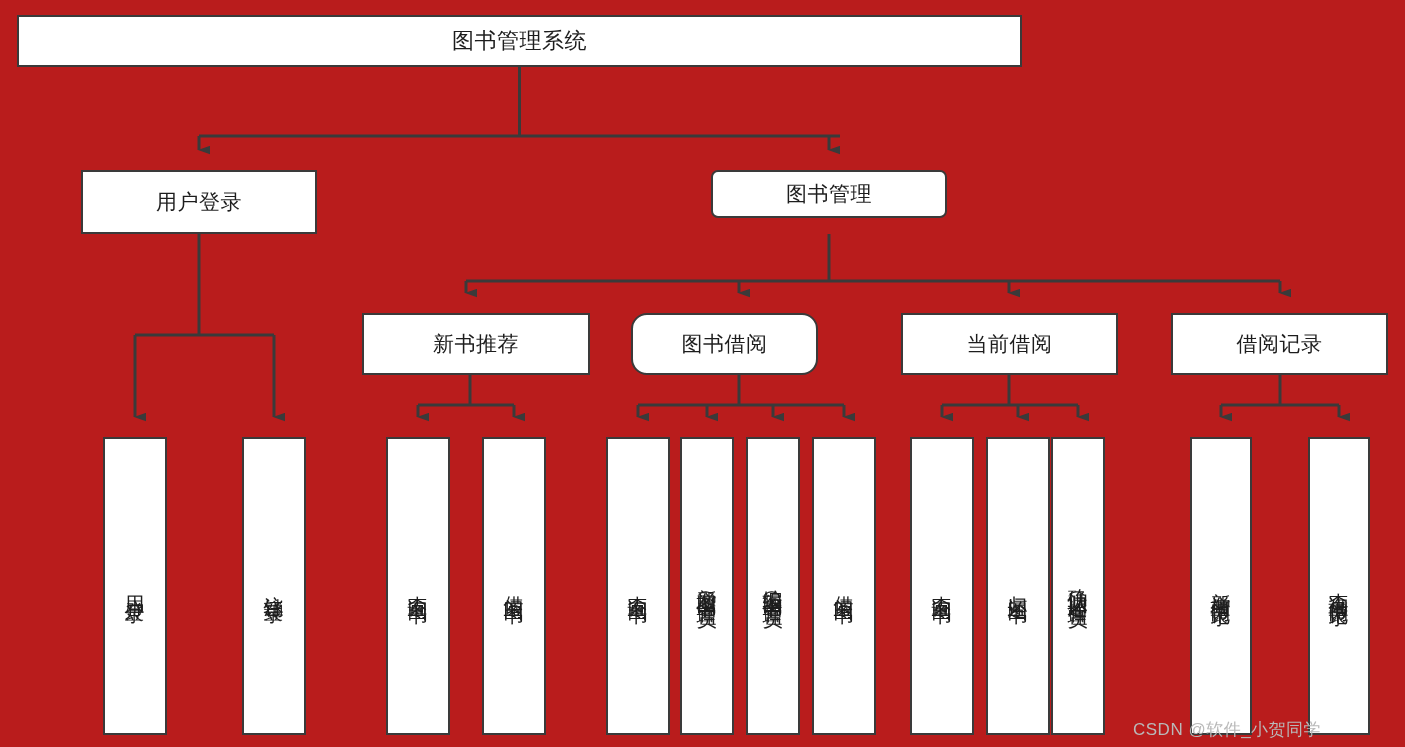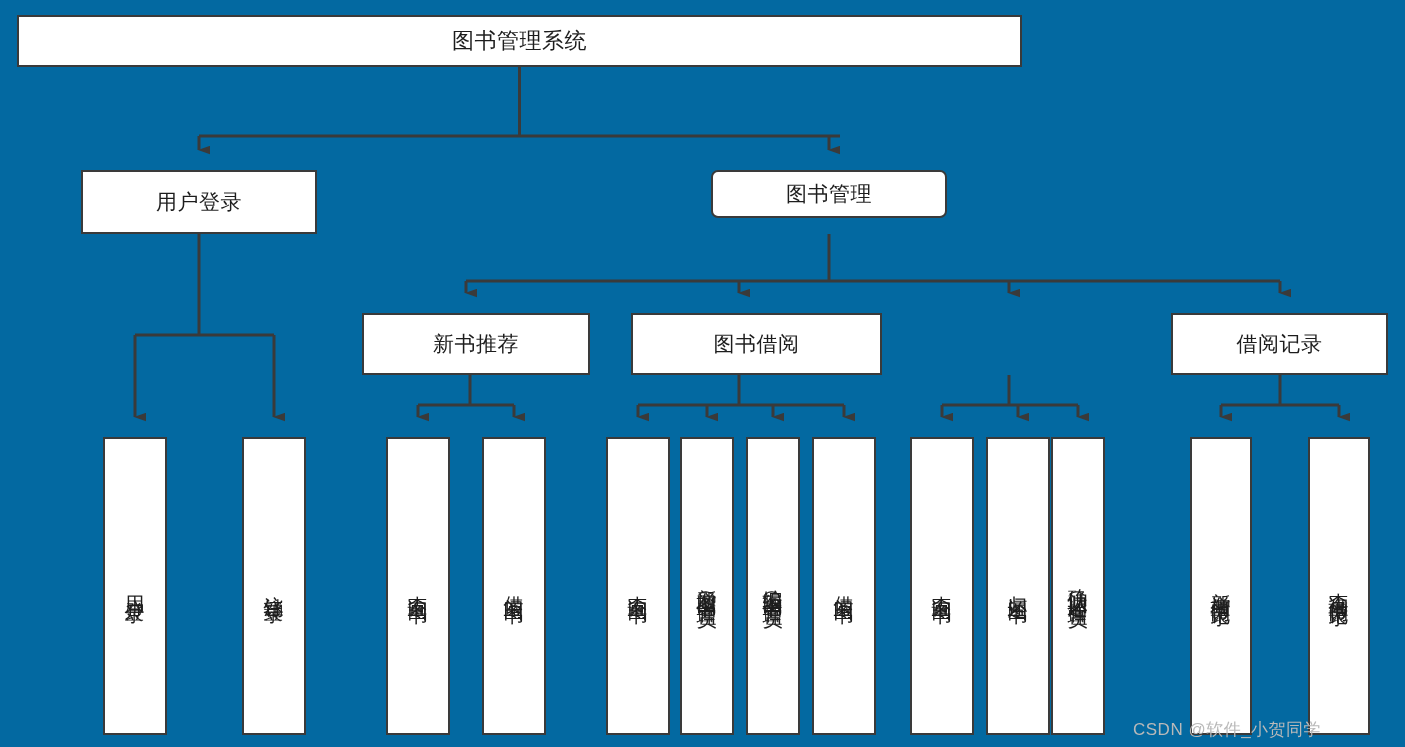--- a/index.html
+++ b/index.html
@@ -10,21 +10,21 @@
   body {
     width: 1405px;
     height: 747px;
     font-family: "Liberation Sans", "DejaVu Sans", sans-serif;
     overflow: hidden;
   }
   #diagram-root {
     position: relative;
     width: 1405px;
     height: 747px;
-    background: #0369a1;
+    background: #b91c1c;
   }
   svg.connectors {
     position: absolute;
     left: 0;
     top: 0;
     width: 1405px;
     height: 747px;
   }
   .node {
     position: absolute;
@@ -123,22 +123,25 @@
   <div class="node" style="left:81px; top:170px; width:236px; height:64px;">
     <span class="node-label">用户登录</span>
   </div>
   <div class="node" style="left:711px; top:170px; width:236px; height:48px;border-radius:7px;">
     <span class="node-label">图书管理</span>
   </div>
 
   <div class="node" style="left:362px; top:313px; width:228px; height:62px;">
     <span class="node-label">新书推荐</span>
   </div>
-  <div class="node" style="left:631px; top:313px; width:251px; height:62px;">
+  <div class="node" style="left:631px; top:313px; width:187px; height:62px;border-radius:16px;">
     <span class="node-label">图书借阅</span>
+  </div>
+  <div class="node" style="left:901px; top:313px; width:217px; height:62px;">
+    <span class="node-label">当前借阅</span>
   </div>
   <div class="node" style="left:1171px; top:313px; width:217px; height:62px;justify-content:center;">
     <span class="node-label">借阅记录</span>
   </div>
 
   <div class="node vertical" style="left:103px; top:437px; width:64px; height:298px;">
     <span class="node-label">用户登录</span>
   </div>
   <div class="node vertical" style="left:242px; top:437px; width:64px; height:298px;">
     <span class="node-label">注销登录</span>

